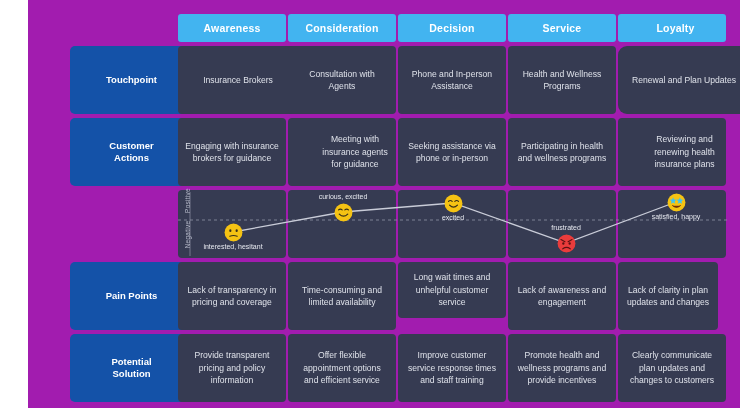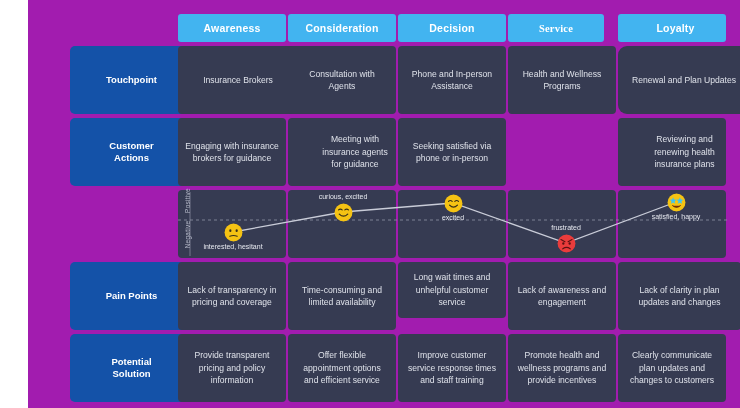--- a/index.html
+++ b/index.html
@@ -126,21 +126,21 @@
 
   <div class="stage-chip" style="left:150px;width:108px;">
     <span>Awareness</span>
   </div>
   <div class="stage-chip" style="left:260px;width:108px;">
     <span>Consideration</span>
   </div>
   <div class="stage-chip" style="left:370px;width:108px;">
     <span>Decision</span>
   </div>
-  <div class="stage-chip" style="left:480px;width:96px;font-family:Liberation Serif, serif;">
+  <div class="stage-chip" style="left:480px;width:108px;">
     <span>Service</span>
   </div>
   <div class="stage-chip" style="left:590px;width:108px;padding-left:7px;">
     <span>Loyalty</span>
   </div>
 
   <div class="row-label" style="top:46px;height:68px;">
     <span class="nl">Touchpoint</span>
   </div>
   <div class="row-label" style="top:118px;height:68px;">
@@ -169,21 +169,24 @@
     <span>Renewal and Plan Updates</span>
   </div>
 
   <div class="cell" style="left:150px;top:118px;width:108px;height:68px;">
     <span>Engaging with insurance brokers for guidance</span>
   </div>
   <div class="cell" style="left:260px;top:118px;width:108px;height:68px;padding-left:33px;">
     <span>Meeting with insurance agents for guidance</span>
   </div>
   <div class="cell" style="left:370px;top:118px;width:108px;height:68px;">
-    <span>Seeking satisfied via phone or in-person</span>
+    <span>Seeking assistance via phone or in-person</span>
+  </div>
+  <div class="cell" style="left:480px;top:118px;width:108px;height:68px;">
+    <span>Participating in health and wellness programs</span>
   </div>
   <div class="cell" style="left:590px;top:118px;width:108px;height:68px;padding-left:32px;">
     <span>Reviewing and renewing health insurance plans</span>
   </div>
 
   <div class="exp-cell" style="left:150px;top:190px;width:108px;height:68px;"></div>
   <div class="exp-cell" style="left:260px;top:190px;width:108px;height:68px;"></div>
   <div class="exp-cell" style="left:370px;top:190px;width:108px;height:68px;"></div>
   <div class="exp-cell" style="left:480px;top:190px;width:108px;height:68px;"></div>
   <div class="exp-cell" style="left:590px;top:190px;width:108px;height:68px;"></div>
@@ -260,21 +263,21 @@
   </div>
   <div class="cell" style="left:260px;top:262px;width:108px;height:68px;">
     <span>Time-consuming and limited availability</span>
   </div>
   <div class="cell" style="left:370px;top:262px;width:108px;height:56px;align-items:center;">
     <span>Long wait times and unhelpful customer service</span>
   </div>
   <div class="cell" style="left:480px;top:262px;width:108px;height:68px;justify-content:center;">
     <span>Lack of awareness and engagement</span>
   </div>
-  <div class="cell" style="left:590px;top:262px;width:123px;height:68px;">
+  <div class="cell" style="left:590px;top:262px;width:100px;height:68px;">
     <span>Lack of clarity in plan updates and changes</span>
   </div>
 
   <div class="cell" style="left:150px;top:334px;width:108px;height:68px;">
     <span>Provide transparent pricing and policy information</span>
   </div>
   <div class="cell" style="left:260px;top:334px;width:108px;height:68px;">
     <span>Offer flexible appointment options and efficient service</span>
   </div>
   <div class="cell" style="left:370px;top:334px;width:108px;height:68px;">

